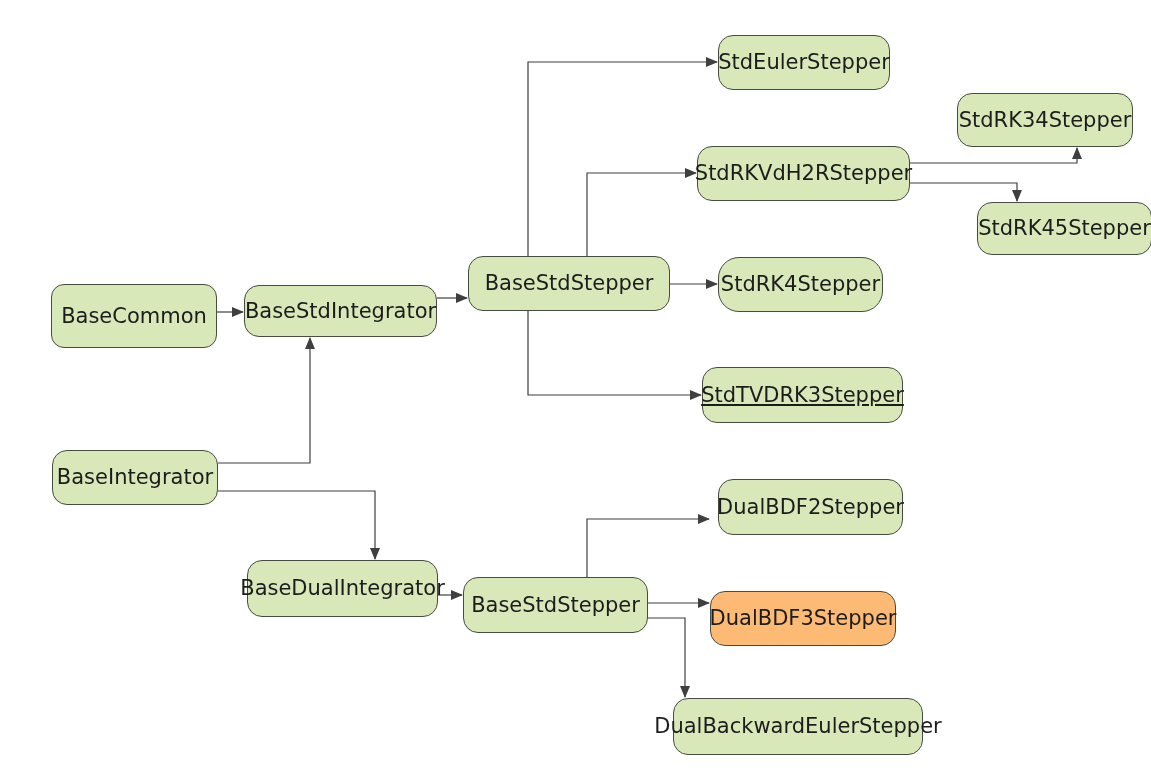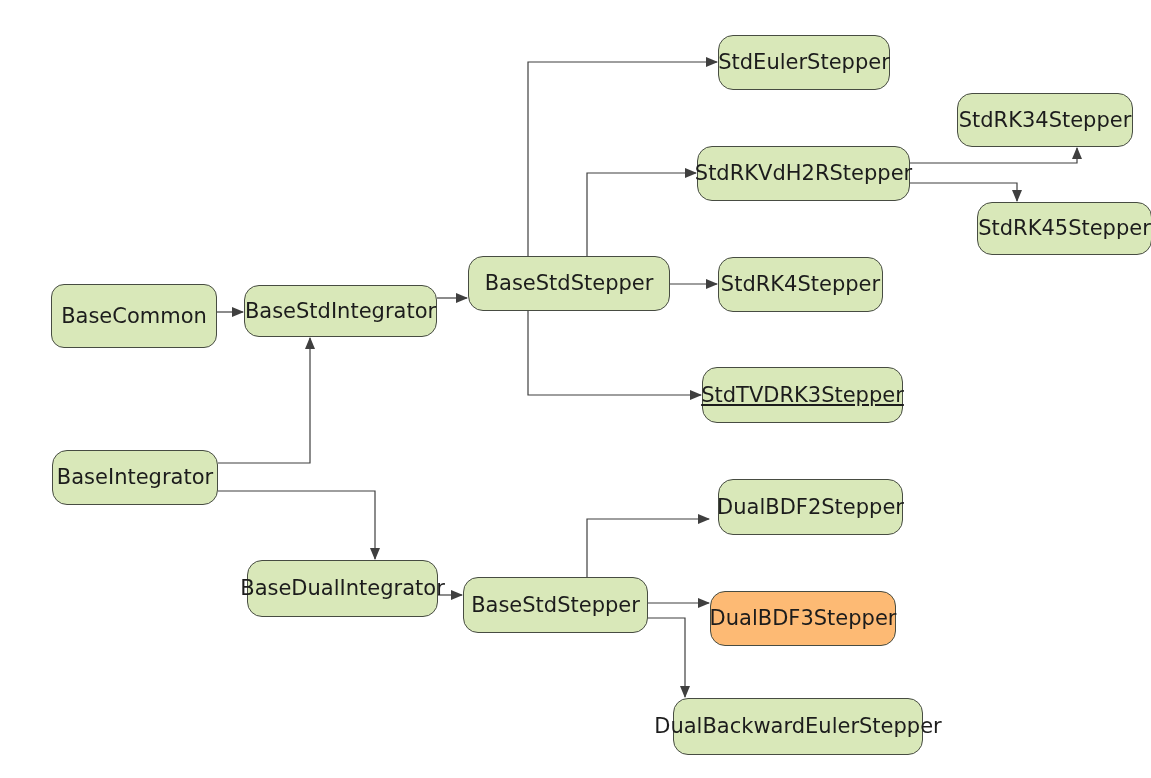--- a/index.html
+++ b/index.html
@@ -65,21 +65,21 @@
       </g>
   </svg>
   <div id="nodes">
       <div class="node" style="left: 51px; top: 284px; width: 166px; height: 64px; background: rgb(217, 232, 185); border-color: rgb(71, 76, 66); color: rgb(28, 28, 28); border-radius: 13px;">BaseCommon</div>
       <div class="node" style="left: 244px; top: 285px; width: 193px; height: 52px; background: rgb(217, 232, 185); border-color: rgb(71, 76, 66); color: rgb(28, 28, 28);">BaseStdIntegrator</div>
       <div class="node" style="left: 468px; top: 256px; width: 202px; height: 55px; background: rgb(217, 232, 185); border-color: rgb(71, 76, 66); color: rgb(28, 28, 28);">BaseStdStepper</div>
       <div class="node" style="left: 718px; top: 35px; width: 172px; height: 55px; background: rgb(217, 232, 185); border-color: rgb(71, 76, 66); color: rgb(28, 28, 28);">StdEulerStepper</div>
       <div class="node" style="left: 697px; top: 146px; width: 213px; height: 55px; background: rgb(217, 232, 185); border-color: rgb(71, 76, 66); color: rgb(28, 28, 28);">StdRKVdH2RStepper</div>
       <div class="node" style="left: 957px; top: 93px; width: 176px; height: 54px; background: rgb(217, 232, 185); border-color: rgb(71, 76, 66); color: rgb(28, 28, 28);">StdRK34Stepper</div>
       <div class="node" style="left: 977px; top: 202px; width: 175px; height: 53px; background: rgb(217, 232, 185); border-color: rgb(71, 76, 66); color: rgb(28, 28, 28);">StdRK45Stepper</div>
-      <div class="node" style="left: 718px; top: 257px; width: 165px; height: 55px; background: rgb(217, 232, 185); border-color: rgb(71, 76, 66); color: rgb(28, 28, 28);">StdRK4Stepper</div>
+      <div class="node" style="left: 718px; top: 257px; width: 165px; height: 55px; background: rgb(217, 232, 185); border-color: rgb(71, 76, 66); color: rgb(28, 28, 28); border-radius: 21px;">StdRK4Stepper</div>
       <div class="node" style="left: 702px; top: 367px; width: 201px; height: 56px; background: rgb(217, 232, 185); border-color: rgb(71, 76, 66); color: rgb(28, 28, 28); text-decoration: underline;">StdTVDRK3Stepper</div>
       <div class="node" style="left: 52px; top: 450px; width: 166px; height: 55px; background: rgb(217, 232, 185); border-color: rgb(71, 76, 66); color: rgb(28, 28, 28);">BaseIntegrator</div>
       <div class="node" style="left: 247px; top: 560px; width: 191px; height: 57px; background: rgb(217, 232, 185); border-color: rgb(71, 76, 66); color: rgb(28, 28, 28);">BaseDualIntegrator</div>
       <div class="node" style="left: 463px; top: 577px; width: 185px; height: 56px; background: rgb(217, 232, 185); border-color: rgb(71, 76, 66); color: rgb(28, 28, 28);">BaseStdStepper</div>
       <div class="node" style="left: 710px; top: 479px; width: 185px; height: 56px; background: rgb(217, 232, 185); border-color: rgb(71, 76, 66); color: rgb(28, 28, 28); margin-left: 8px;">DualBDF2Stepper</div>
       <div class="node" style="left: 710px; top: 591px; width: 186px; height: 55px; background: #fdba74; border-color: rgb(71, 76, 66); color: rgb(28, 28, 28);">DualBDF3Stepper</div>
       <div class="node" style="left: 673px; top: 698px; width: 250px; height: 57px; background: rgb(217, 232, 185); border-color: rgb(71, 76, 66); color: rgb(28, 28, 28);">DualBackwardEulerStepper</div>
     </div>
 </div>
 

